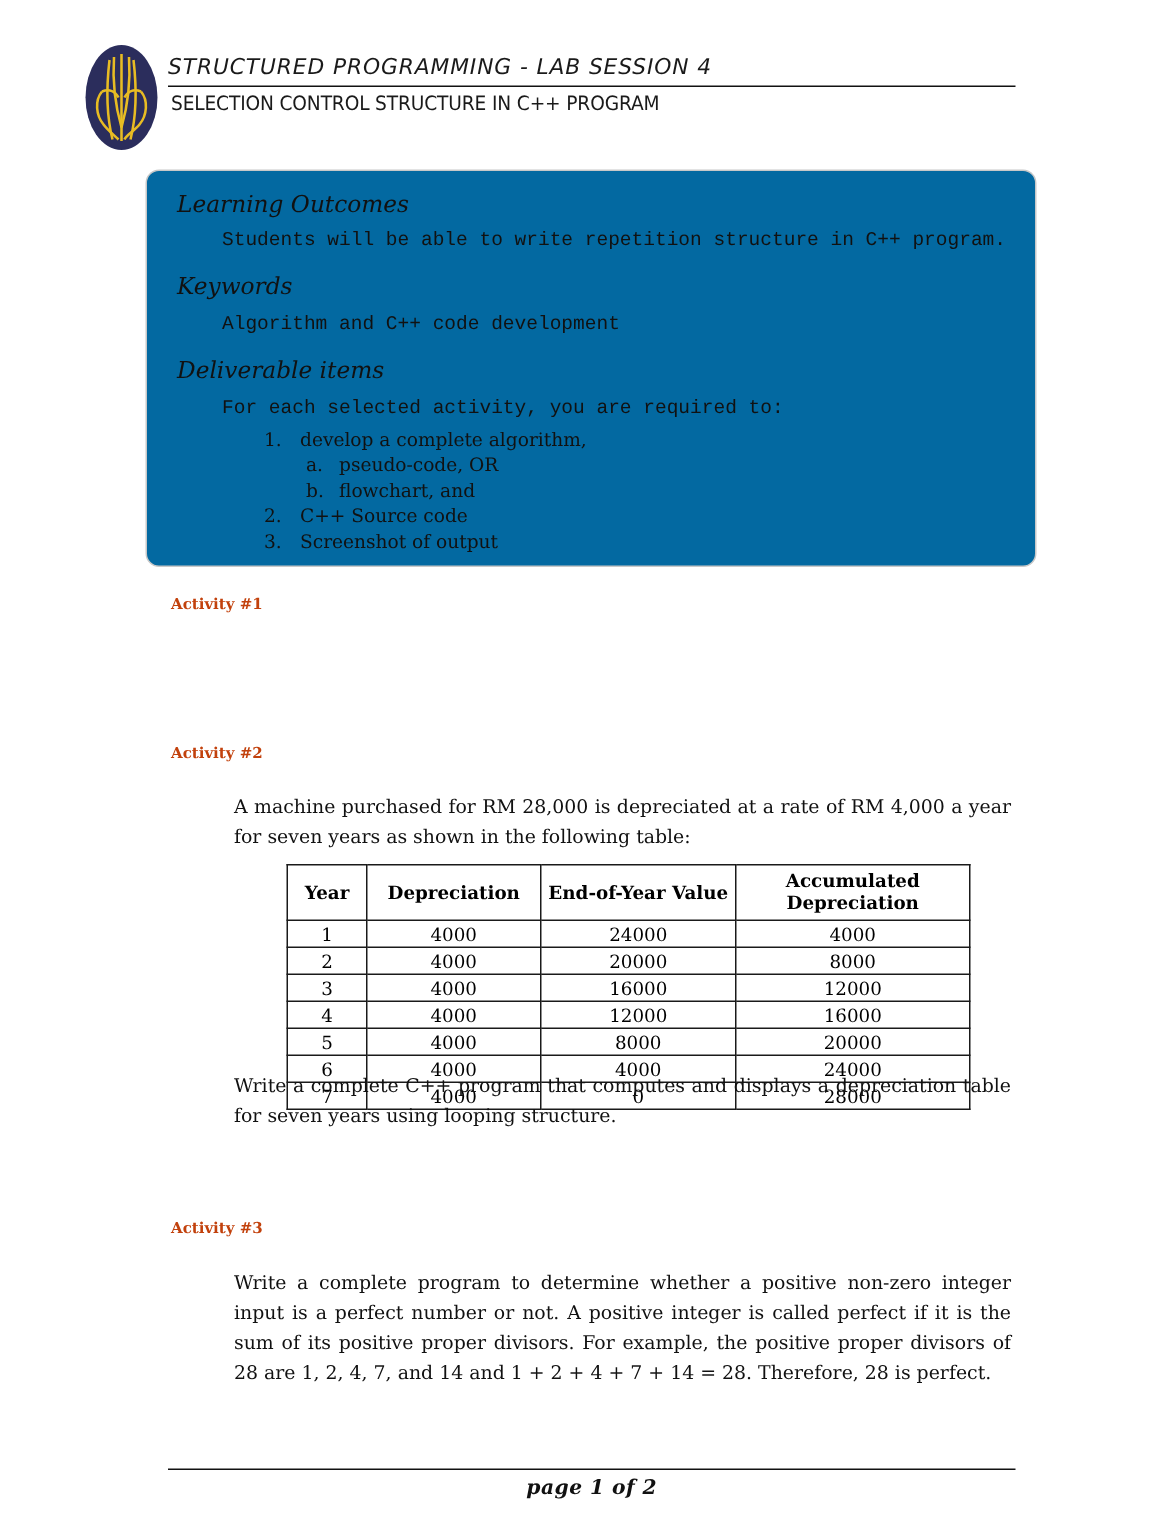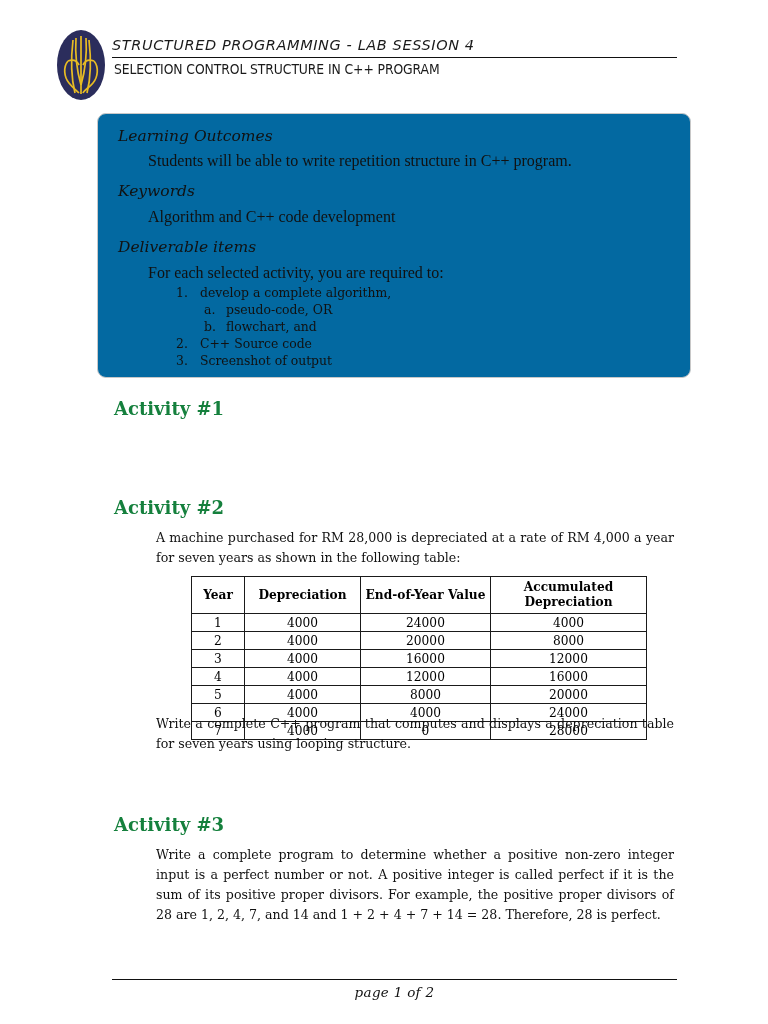--- a/index.html
+++ b/index.html
@@ -93,22 +93,22 @@
     position: absolute;
     font-family: "DejaVu Serif", serif;
     font-style: italic;
     font-weight: 400;
     font-size: 15.5px;
     color: #111111;
     white-space: nowrap;
   }
   .ob-body {
     position: absolute;
-    font-family: Liberation Serif, serif;
-    font-size: 16px;
+    font-family: Liberation Mono, monospace;
+    font-size: 13px;
     color: #111111;
     white-space: nowrap;
   }
   #lo-head   { left: 20px;  top: 13px; }
   #lo-text   { left: 50px;  top: 38px; }
   #kw-head   { left: 20px;  top: 68px; }
   #kw-text   { left: 50px;  top: 94px; }
   #di-head   { left: 20px;  top: 124px; }
   #di-text   { left: 50px;  top: 150px; }
 
@@ -134,22 +134,22 @@
     text-align: left;
   }
   .deliv-row.sub .deliv-marker { width: 22px; flex: 0 0 22px; }
 
   
   .activity-title {
     position: absolute;
     left: 114px;
     font-family: "DejaVu Serif", serif;
     font-weight: bold;
-    font-size: 18px;
-    color: #15803d;
+    font-size: 10px;
+    color: #c2410c;
     white-space: nowrap;
   }
   .activity-para {
     position: absolute;
     left: 156px;
     width: 518px;
     font-family: "DejaVu Serif", serif;
     font-size: 12.6px;
     line-height: 20px;
     color: #111111;
@@ -209,20 +209,21 @@
     left: 112px;
     top: 984px;
     width: 565px;
     text-align: center;
     font-family: "DejaVu Serif", serif;
     font-style: italic;
     font-size: 13.5px;
     color: #111111;
     letter-spacing: 0.3px;
     white-space: nowrap;
+    font-weight: bold;
   }
 </style>
 </head>
 <body>
 
 <div class="page">
 
   <div class="header">
 
     <div class="logo">

